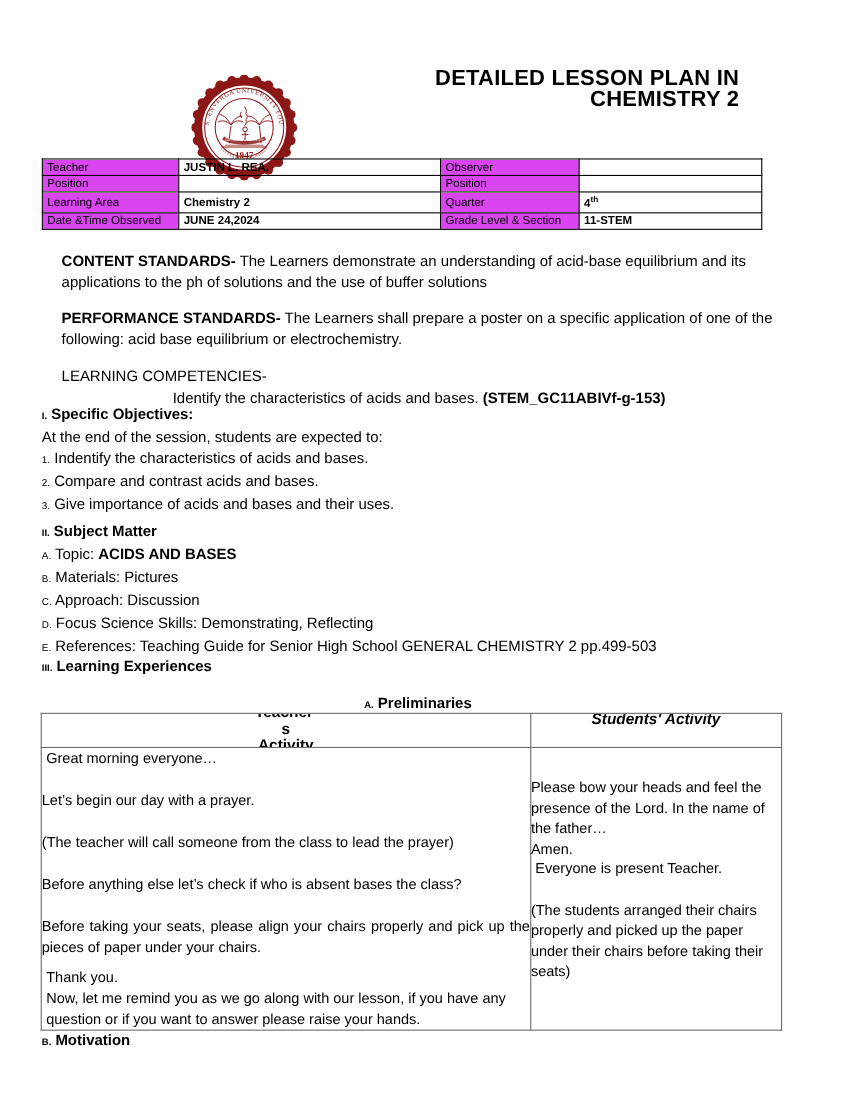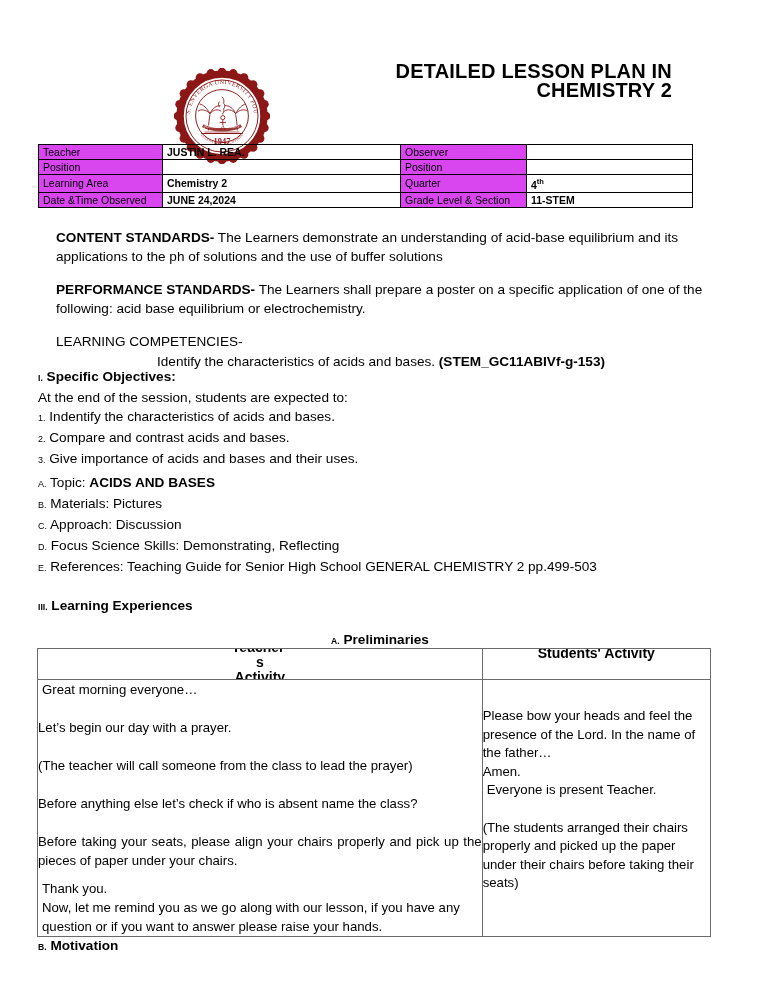--- a/index.html
+++ b/index.html
@@ -148,20 +148,21 @@
   .head-teacher .l2 { display:block; }
   .head-teacher .l3 { display:block; }
   .head-students {
     position: absolute;
     left: 0; right: 0;
     top: -4px;
     text-align: center;
     font-size: 14px;
     font-weight: bold;
     line-height: 16px;
+    font-style: italic;
   }
   .act-col-left { width: 444px; }
   .act-col-right { width: 228px; }
 
   .act-cell-left {
     padding: 4px 3px 4px 2px;
     font-size: 13.2px;
     line-height: 19px;
     height: 238px;
   }
@@ -335,20 +336,21 @@
 
   <div class="body-block" style="top:367px;">
     <p class="hangline"><span class="prefix">I.</span><b> <span>Specific Objectives:</span></b></p>
     <p class="hangline">At the end of the session, students are expected to:</p>
     <p class="hangline"><span class="num-prefix">1.</span><span> Indentify the characteristics of acids and bases.</span></p>
     <p class="hangline"><span class="num-prefix">2.</span><span> Compare and contrast acids and bases.</span></p>
     <p class="hangline"><span class="num-prefix">3.</span><span> Give importance of acids and bases and their uses.</span></p>
   </div>
 
   <div class="body-block" style="top:473px;">
+    <p class="hangline"><span class="prefix">II.</span><b> <span>Subject Matter</span></b></p>
     <p class="hangline"><span class="num-prefix">A.</span><span> Topic: </span><b>ACIDS AND BASES</b></p>
     <p class="hangline"><span class="num-prefix">B.</span><span> Materials: Pictures</span></p>
     <p class="hangline"><span class="num-prefix">C.</span><span> Approach:  Discussion</span></p>
     <p class="hangline"><span class="num-prefix">D.</span><span> Focus Science Skills: Demonstrating, Reflecting</span></p>
     <p class="hangline"><span class="num-prefix">E.</span><span> References: Teaching Guide for Senior High School GENERAL CHEMISTRY 2 pp.499-503</span></p>
   </div>
 
   <div class="body-block" style="top:596px;">
     <p class="hangline"><span class="prefix">III.</span><b> <span>Learning Experiences</span></b></p>
   </div>
@@ -376,21 +378,21 @@
         </td>
       </tr>
       <tr>
         <td class="act-cell-left">
           <p class="pad-l">Great morning everyone…</p>
           <div class="sp"></div>
           <p>Let’s begin our day with a prayer.</p>
           <div class="sp"></div>
           <p>(The teacher will call someone from the class to lead the prayer)</p>
           <div class="sp"></div>
-          <p>Before anything else let’s check if who is absent name the class?</p>
+          <p>Before anything else let’s check if who is absent bases the class?</p>
           <div class="sp"></div>
           <p class="justify">Before taking your seats, please align your chairs properly and pick up the pieces of paper under your chairs.</p>
           <div class="sp-sm"></div>
           <p class="pad-l">Thank you.</p>
           <p class="pad-l">Now, let me remind you as we go along with our lesson, if you have any question or if you want to answer please raise your hands.</p>
         </td>
         <td class="act-cell-right">
           <div style="height:27px;"></div>
           <p>Please bow your heads and feel the presence of the Lord. In the name of the father…</p>
           <p>Amen.</p>

